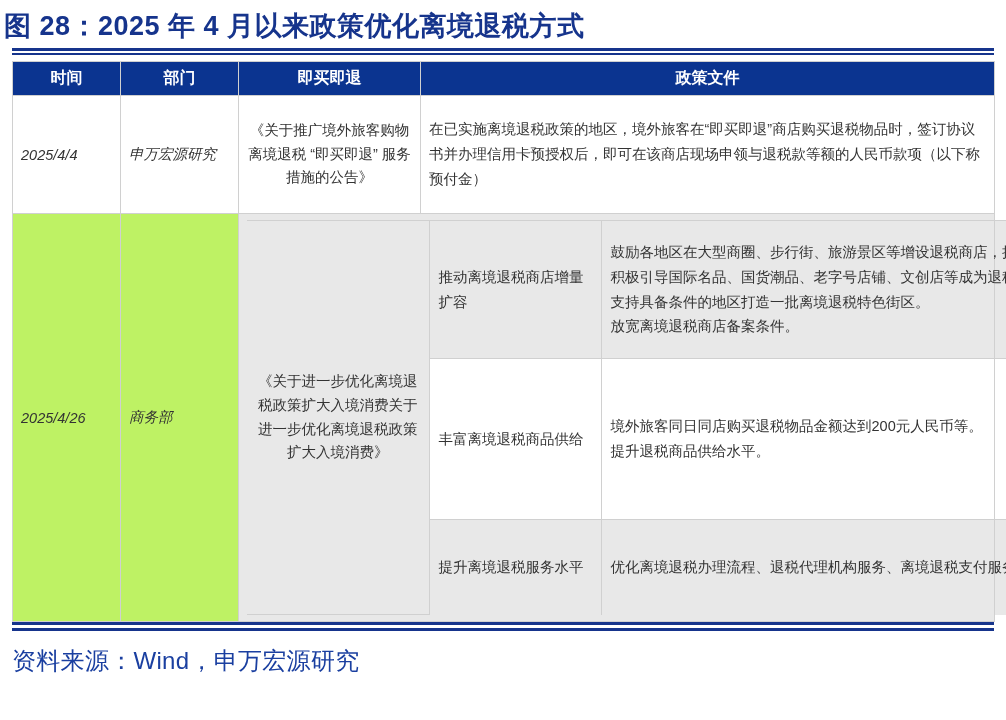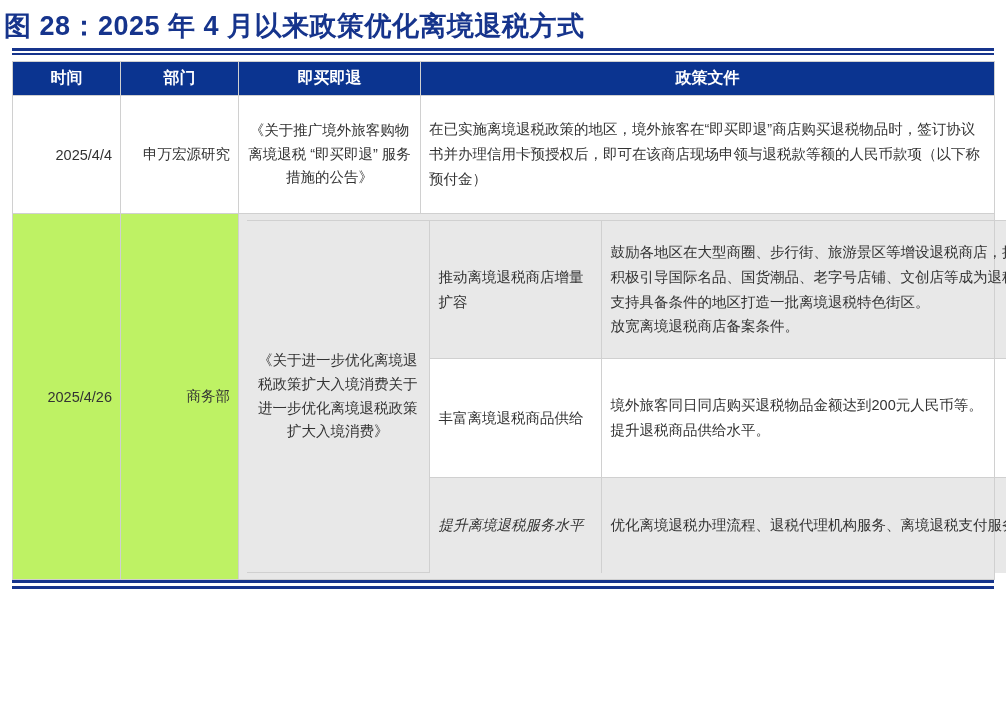--- a/index.html
+++ b/index.html
@@ -52,21 +52,21 @@
     text-align:center;
     height:32px;
     padding:4px 6px;
     border:1px solid #0B3490;
   }
   .col-time{width:108px;}
   .col-dept{width:118px;}
   .col-doc{width:182px;}
   .col-main{width:574px;}
 
-  td.c-time,td.c-dept{text-align:right;}
+  td.c-time,td.c-dept{text-align:left;font-style:italic;}
   td.c-doc{text-align:center;line-height:1.65;}
   td.c-main{text-align:left;line-height:1.72;margin-top:12px;}
   td.c-sublabel{text-align:left;line-height:1.7;vertical-align:middle;}
 
   tr.row-white td{background:#ffffff;}
   tr.row-gray  td{background:#bef264;}
   td.cell-white{background:#ffffff !important;}
   td.cell-gray{background:#e8e8e8 !important;}
 
   .r1-height{height:118px;}
@@ -82,21 +82,21 @@
     border:1px solid #d0d0d0;
     vertical-align:middle;
     padding:8px 9px;
     box-sizing:border-box;
   }
   .sub-label{width:172px;line-height:1.7;}
   .sub-body{line-height:1.72;}
   td.nopad{padding:0;border:0;}
 
   .h-sub1{height:138px;}
-  .h-sub2{height:119px;}
+  .h-sub2{height:161px;}
   .h-sub3{height:95px;}
 
   .multiline{white-space:pre-line;}
 
   
   .rule-bot{
     margin:0 12px 0 12px;
     border-top:3px solid #16348C;
     border-bottom:3px solid #16348C;
     height:3px;
@@ -161,28 +161,29 @@
 积极引导国际名品、国货潮品、老字号店铺、文创店等成为退税商店。
 支持具备条件的地区打造一批离境退税特色街区。
 放宽离境退税商店备案条件。</td>
                 </tr>
                 <tr>
                   <td class="c-sublabel cell-white h-sub2 sub-label">丰富离境退税商品供给</td>
                   <td class="c-main cell-white sub-body multiline" style="border-right:0;">境外旅客同日同店购买退税物品金额达到200元人民币等。
 提升退税商品供给水平。</td>
                 </tr>
                 <tr>
-                  <td class="c-sublabel cell-gray h-sub3 sub-label" style="border-bottom:0;font-style:italic;">提升离境退税服务水平</td>
+                  <td class="c-sublabel cell-gray h-sub3 sub-label" style="border-bottom:0;">提升离境退税服务水平</td>
                   <td class="c-main cell-gray sub-body multiline" style="border-right:0;border-bottom:0;">优化离境退税办理流程、退税代理机构服务、离境退税支付服务、离境退税信息服务</td>
                 </tr>
               </tbody>
             </table>
           </td>
         </tr>
 
       </tbody>
     </table>
   </div>
 
   <div class="rule-bot"></div>
 
+  <div class="source">资料来源：Wind，申万宏源研究</div>
 
 </div>
 
 </body></html>

